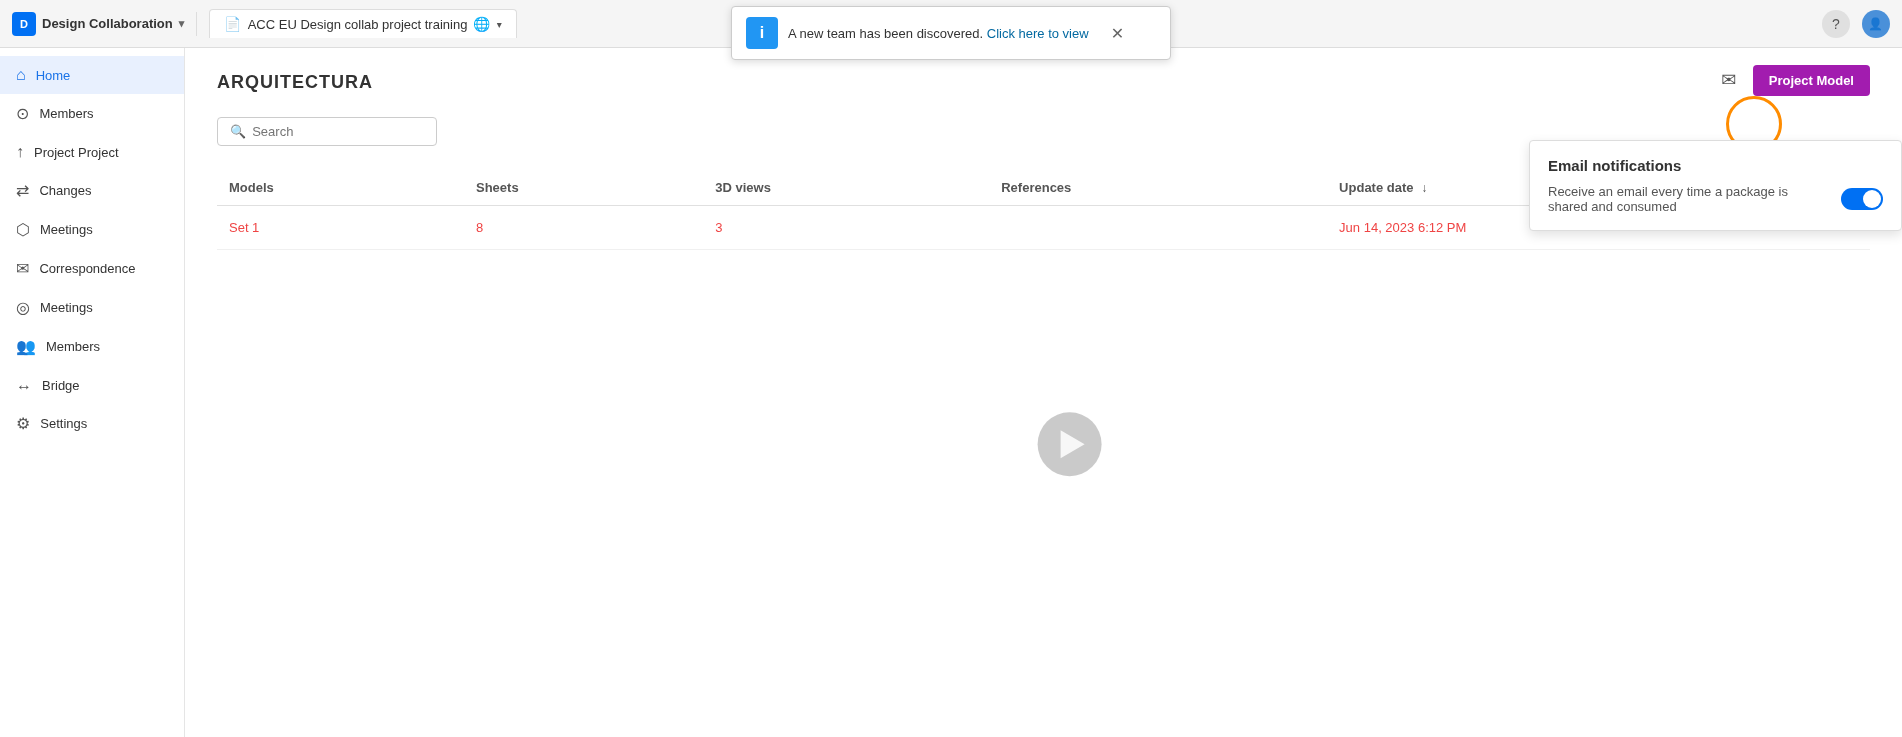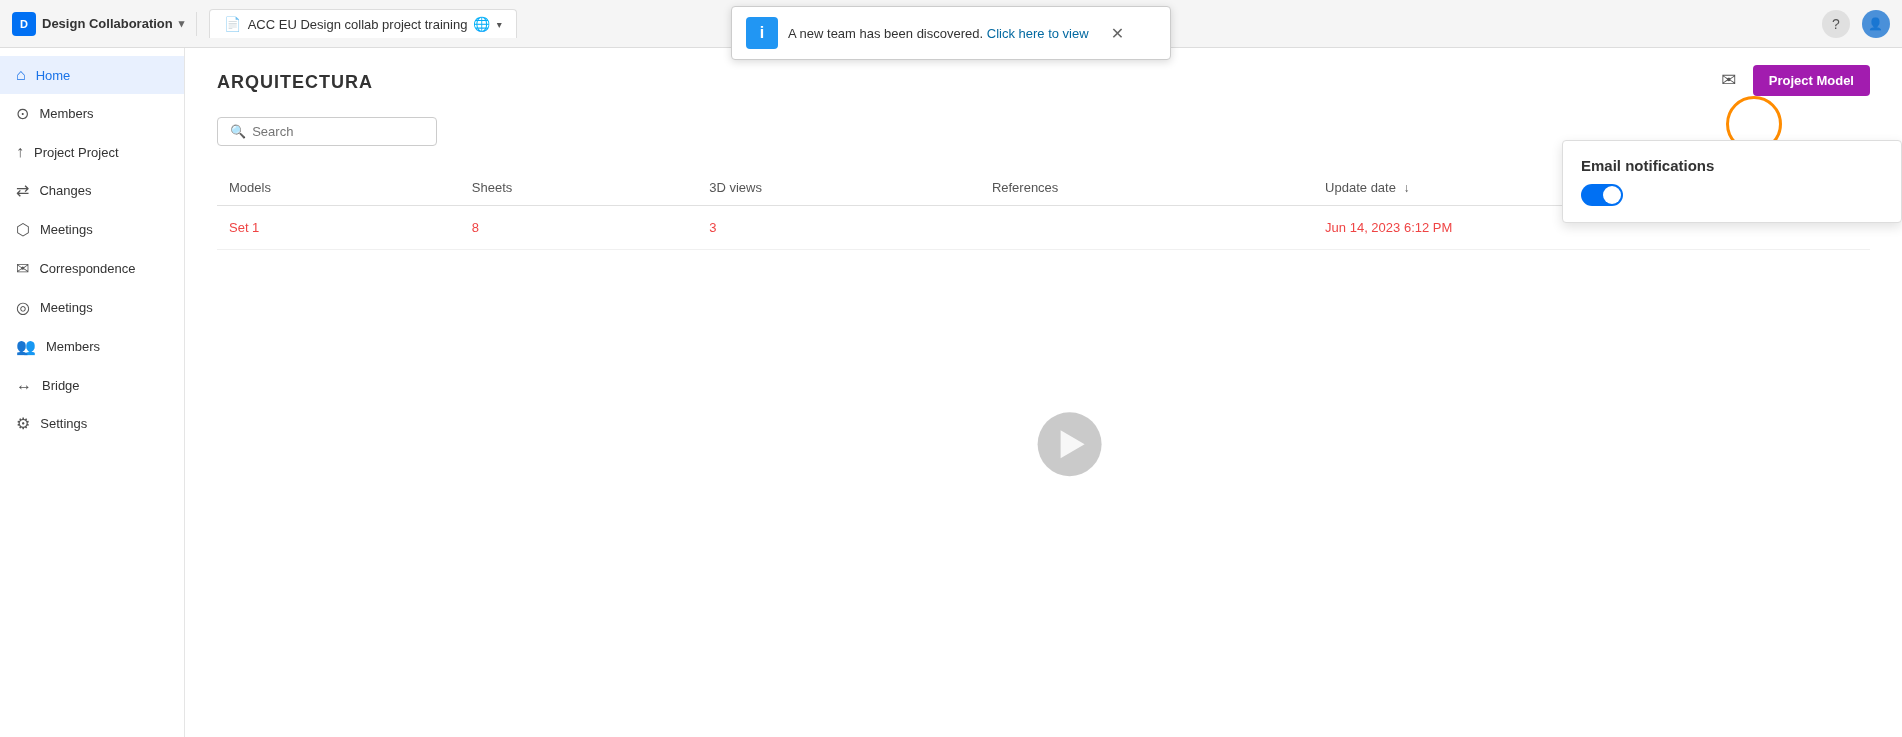--- a/index.html
+++ b/index.html
@@ -171,21 +171,21 @@
     .search-icon { font-size: 13px; color: #888; margin-right: 6px; }
 
     
     .data-table {
       width: 100%;
       border-collapse: collapse;
     }
     .data-table th {
       text-align: left;
       font-size: 13px;
-      font-weight: 400;
+      font-weight: 700;
       color: #555;
       padding: 10px 12px;
       border-bottom: 1px solid #e0e0e0;
     }
     .data-table td {
       padding: 14px 12px;
       font-size: 13px;
       color: #ef4444;
       border-bottom: 1px solid #f0f0f0;
     }
@@ -227,21 +227,21 @@
 
     
     .email-popup {
       position: absolute;
       top: 92px;
       right: 0;
       background: #fff;
       border: 1px solid #ddd;
       border-radius: 4px;
       padding: 16px 18px;
-      width: 340px;
+      width: 373px;
       box-shadow: 0 4px 12px rgba(0,0,0,0.12);
       z-index: 300;
     }
     .email-popup-title {
       font-size: 15px;
       font-weight: 600;
       color: #333;
       margin-bottom: 10px;
     }
     .email-popup-row {
@@ -384,20 +384,21 @@
     <div class="content-topbar">
       <div class="email-icon-btn">✉</div>
       <button class="project-model-btn">Project Model</button>
     </div>
 
     <div class="cursor-ring"></div>
 
     <div class="email-popup">
       <div class="email-popup-title">Email notifications</div>
       <div class="email-popup-row">
+        <div class="email-popup-desc">Receive an email every time a package is shared and consumed</div>
         <div class="toggle-switch">
           <div class="toggle-knob"></div>
         </div>
       </div>
     </div>
 
     <h1 class="page-title">ARQUITECTURA</h1>
 
     <div class="search-bar">
       <span class="search-icon">🔍</span>

